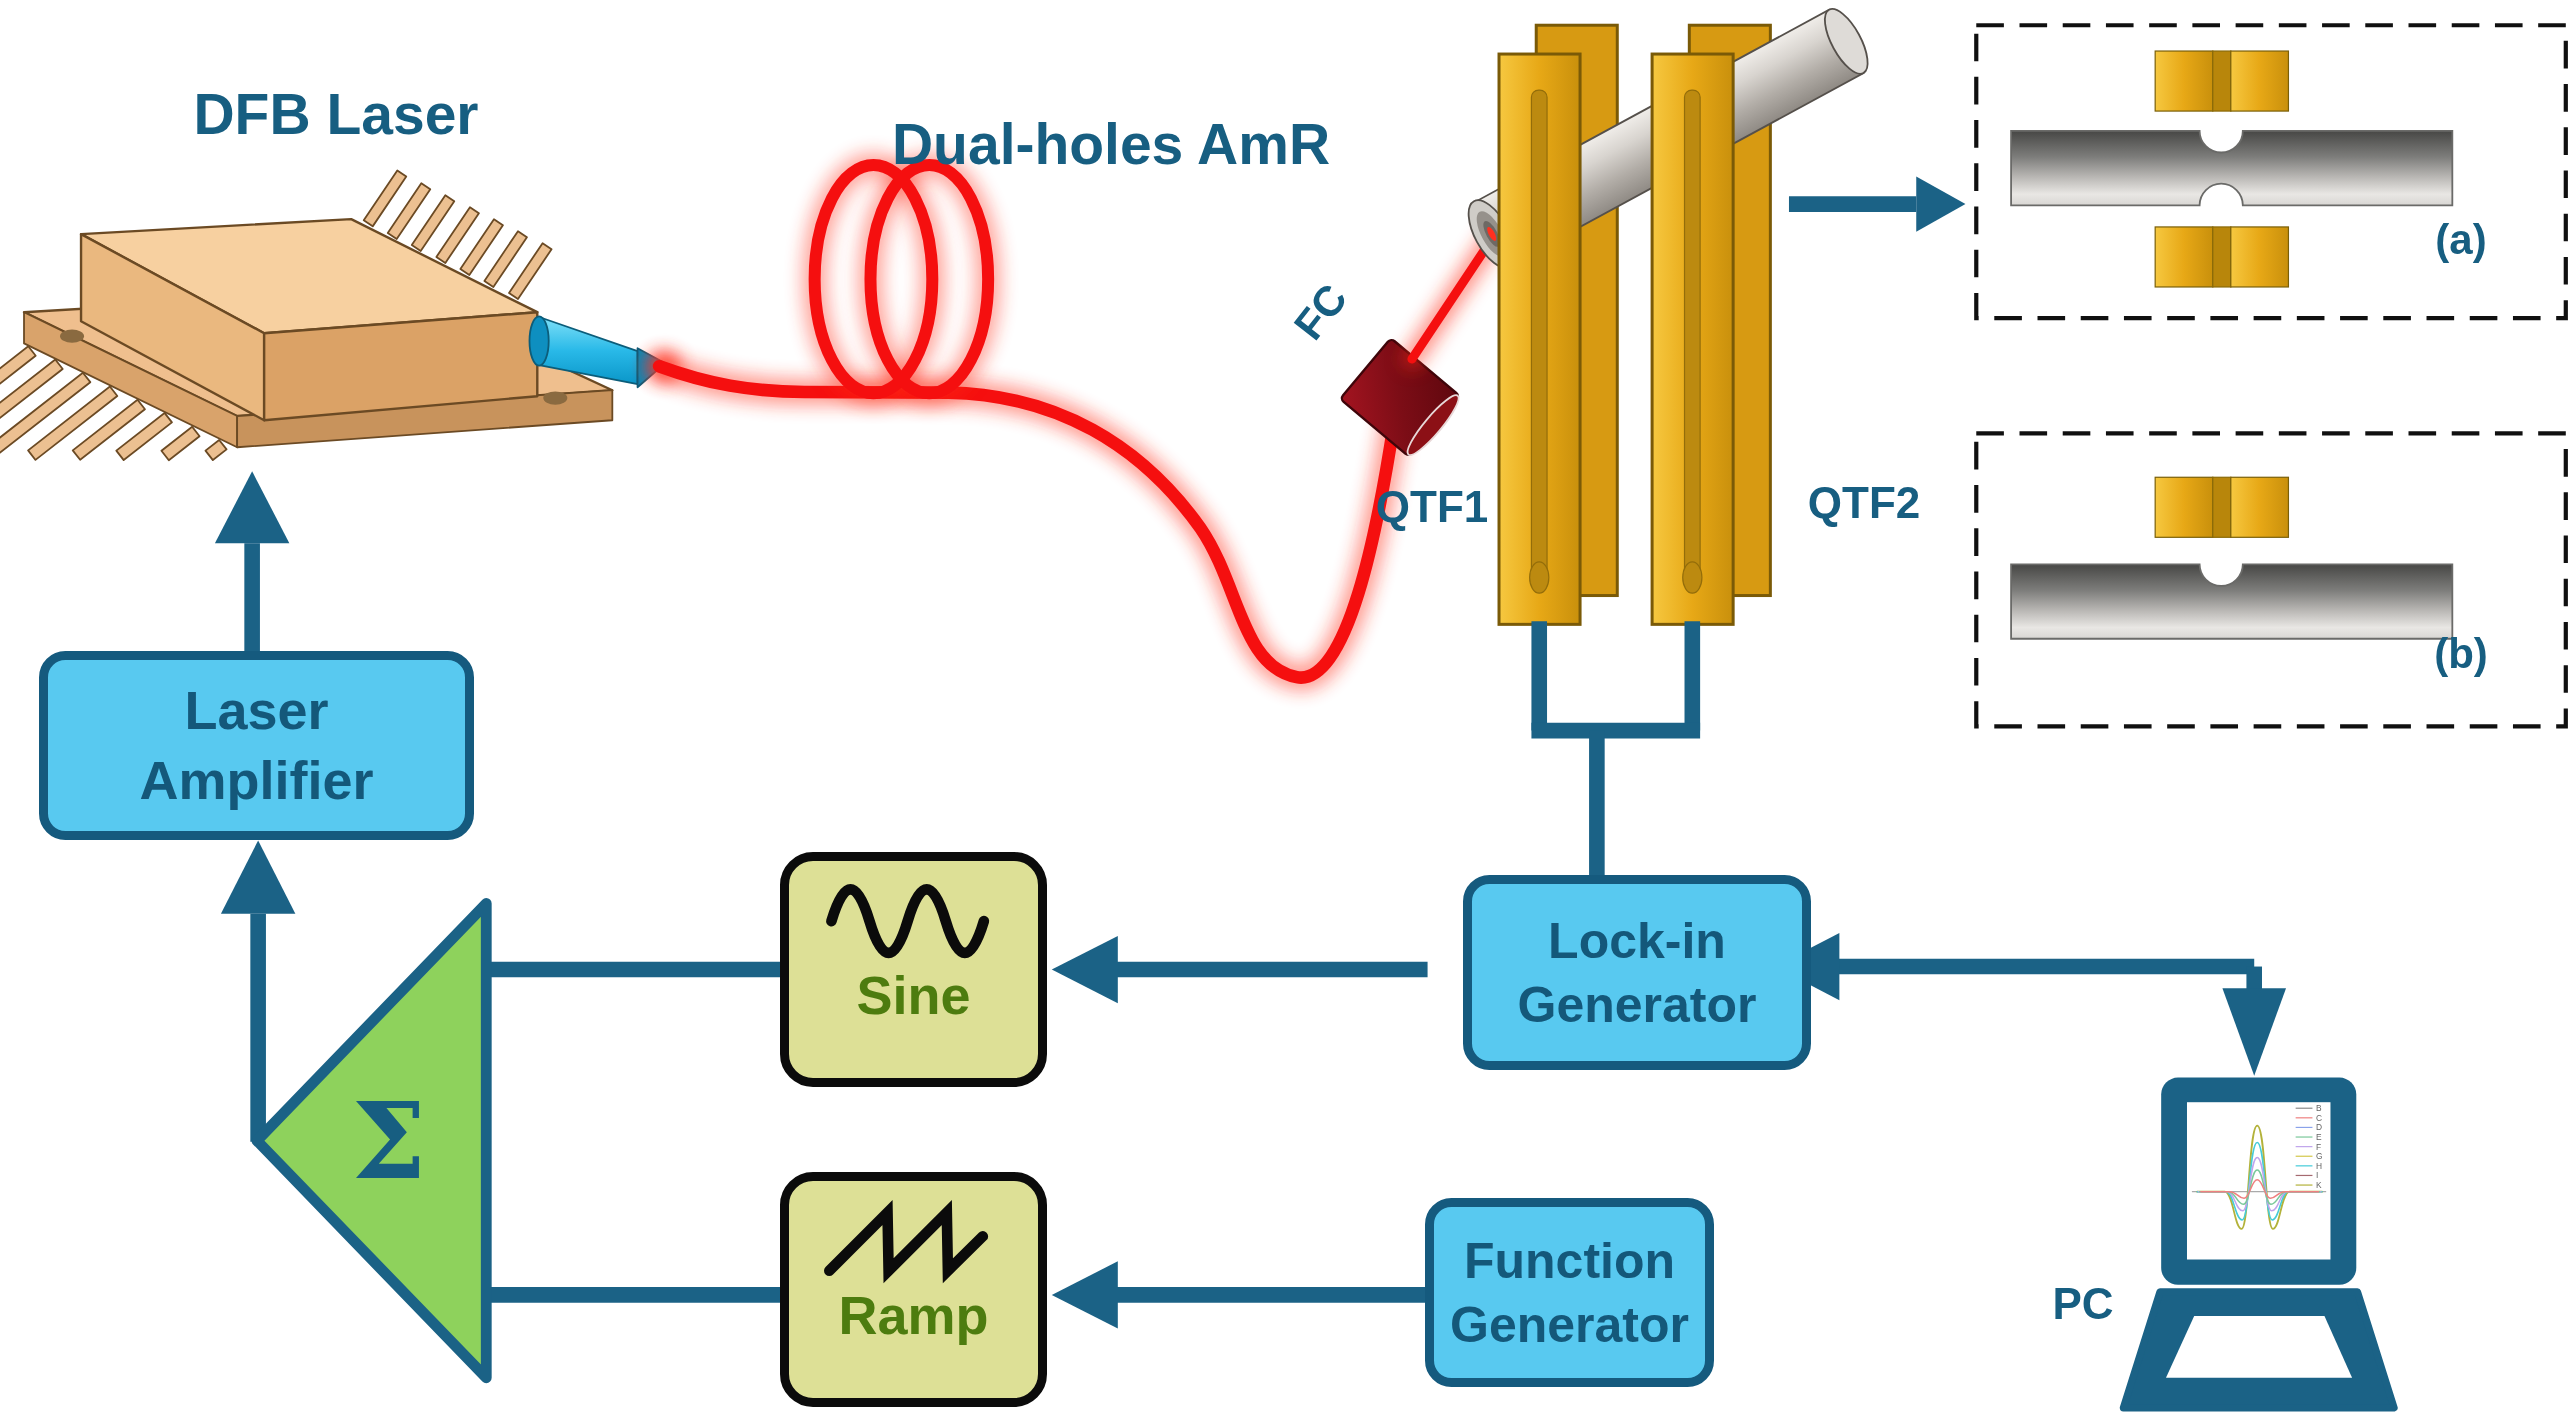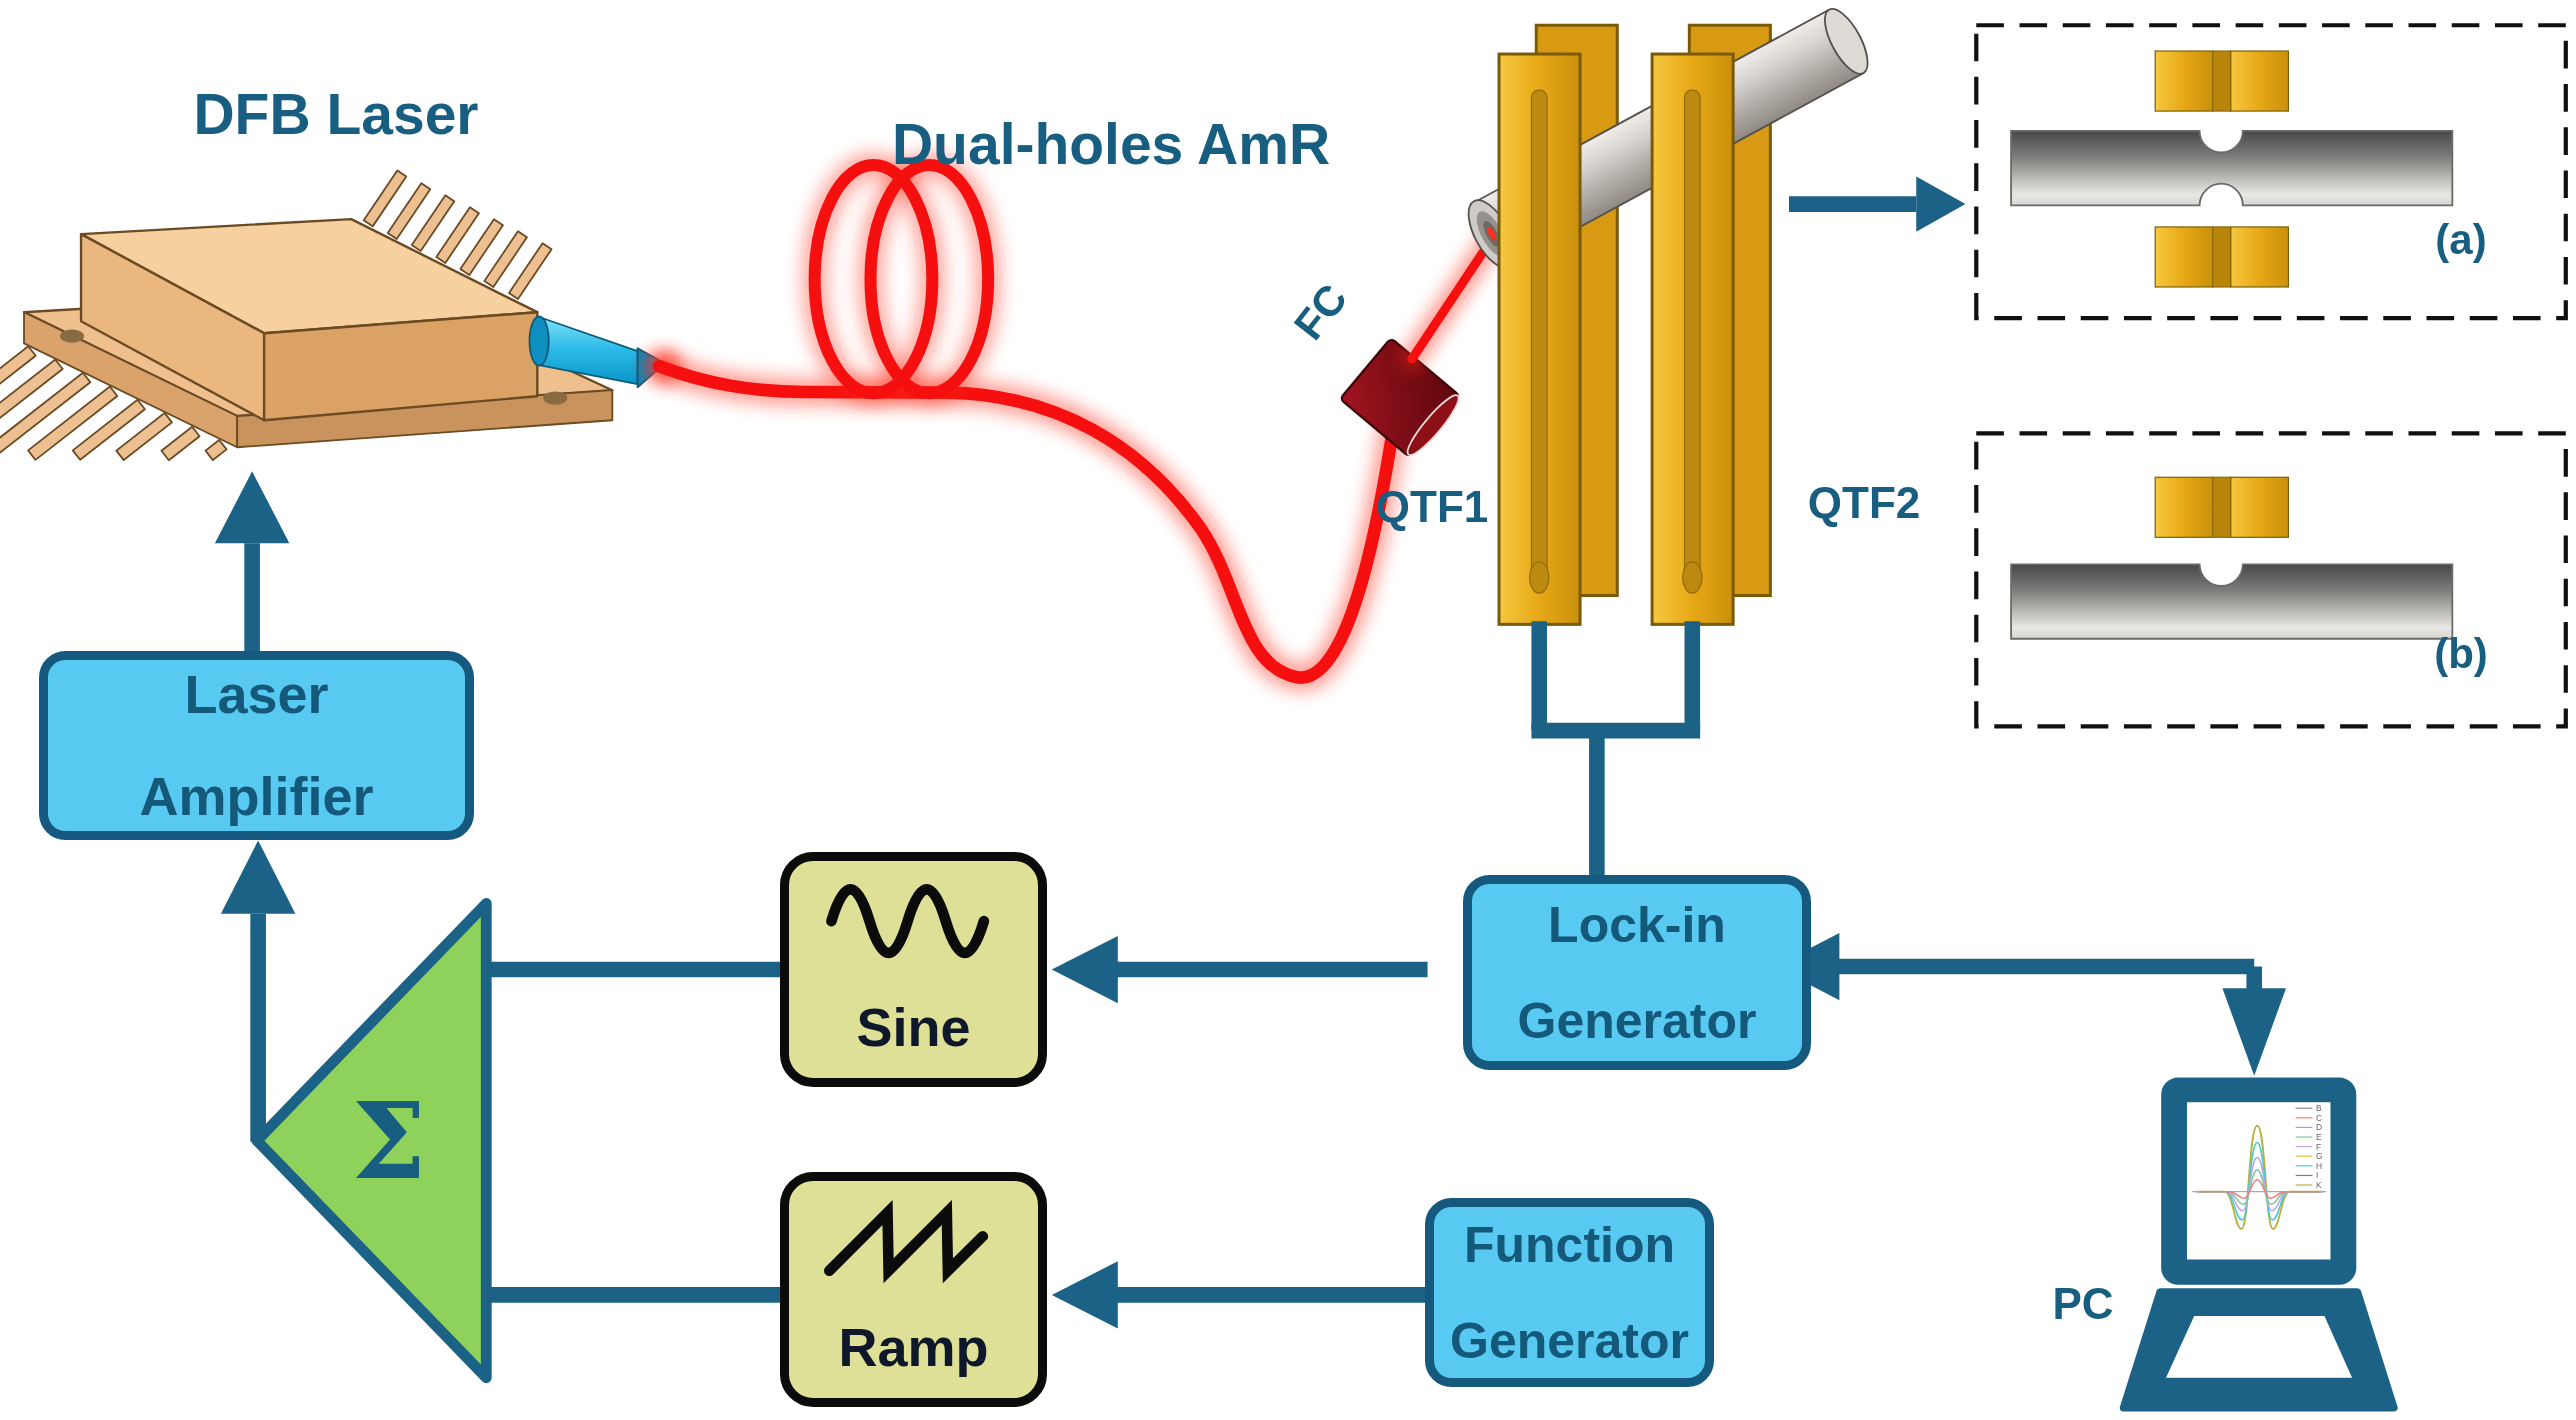--- a/index.html
+++ b/index.html
@@ -1,23 +1,23 @@
 <!DOCTYPE html>
 <html style="font-size:9.6px"><head>
 <meta charset="utf-8">
 <style>
   html,body{margin:0;padding:0;background:#ffffff;}
   #canvas{position:relative;width:2576px;height:1421px;background:#ffffff;overflow:hidden;
           font-family:"Liberation Sans", sans-serif;}
   .lbl{position:absolute;transform:translate(-50%,-50%);font-weight:bold;color:#175e81;white-space:nowrap;}
   .box{position:absolute;display:flex;flex-direction:column;align-items:center;justify-content:center;
-       box-sizing:border-box;text-align:center;font-weight:bold;gap:32px;}
+       box-sizing:border-box;text-align:center;font-weight:bold;}
   .box.blue{background:#58c9f0;border:9px solid #155a7e;border-radius:26.4px;color:#14587a;
             font-size:52px;line-height:1.28;}
-  .box.khaki{background:#dde096;border:9.6px solid #0b0b0b;border-radius:33px;color:#0f172a;
+  .box.khaki{background:#dde096;border:9.6px solid #0b0b0b;border-radius:33px;color:#4d7c0f;
              font-size:54px;justify-content:flex-start;padding-top:13.2px;}
   .box.khaki .wave{width:180px;height:90px;}
   svg.stage{position:absolute;left:0;top:0;}
 </style>
 </head>
 <body>
 
 <div id="canvas">
 
 <svg class="stage" width="2576" height="1421" viewBox="0 0 4291 2367">

